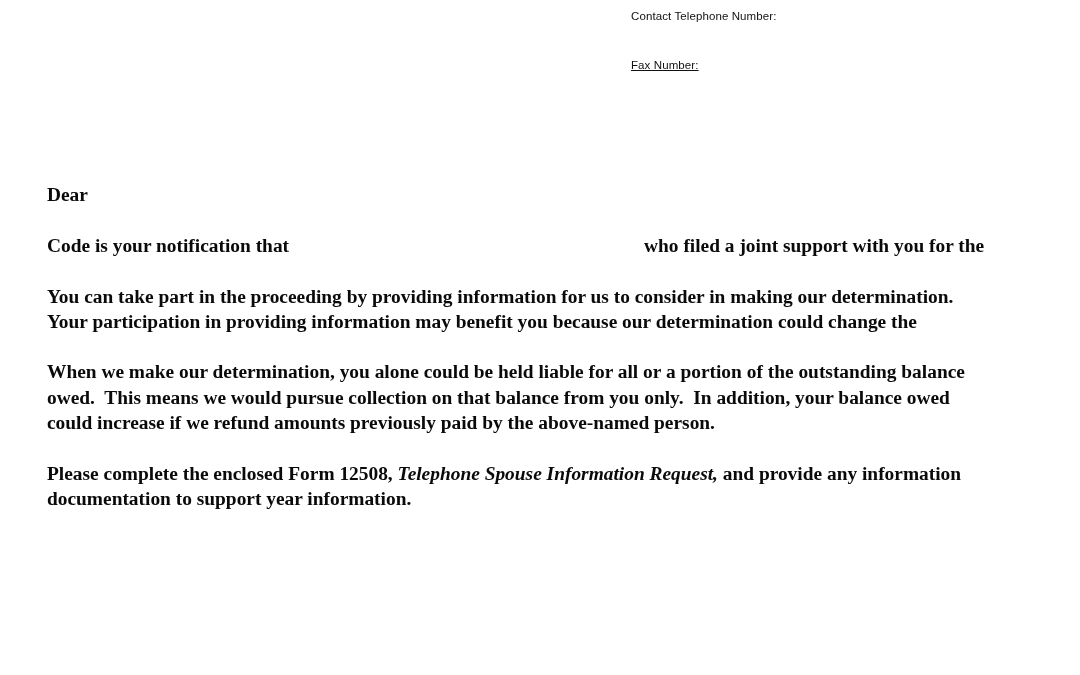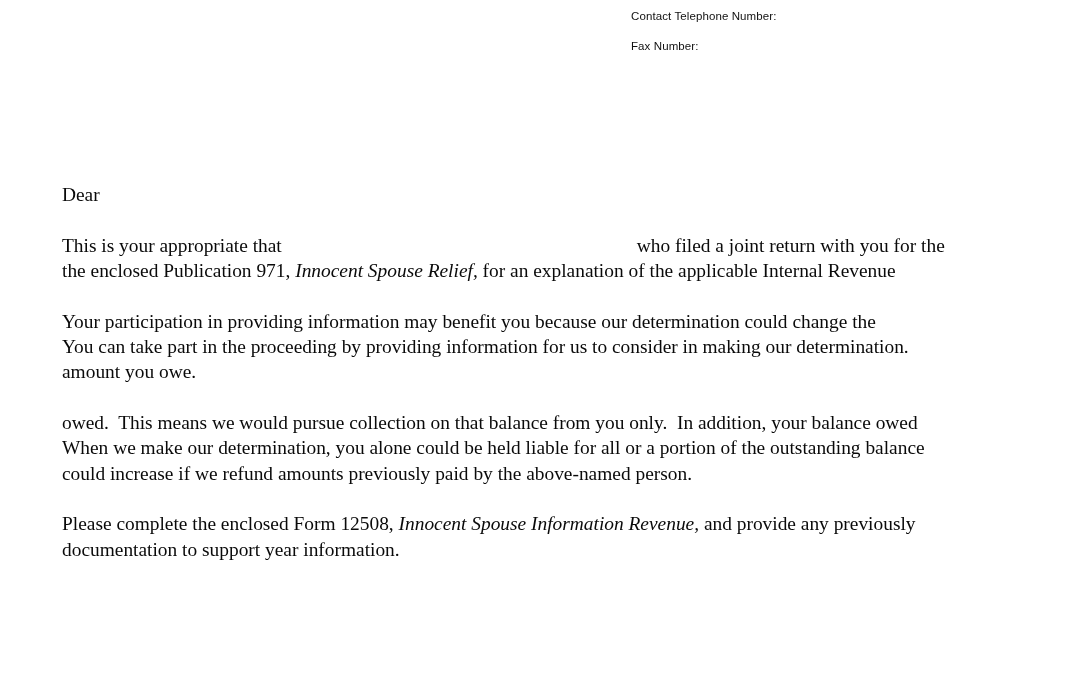--- a/index.html
+++ b/index.html
@@ -34,32 +34,34 @@
     font-family: "Liberation Sans", "DejaVu Sans", sans-serif;
     font-size: 11.5px;
     line-height: 16px;
     color: #111111;
     letter-spacing: 0.1px;
   }
   .header-line {
     white-space: nowrap;
   }
   .header-line.fax {
-    margin-top: 14px;
+    margin-top: 33px;
+    text-decoration: underline;
   }
 
   
   .letter-body {
     position: absolute;
-    left: 62px;
+    left: 47px;
     top: 182px;
     width: 960px;
     font-size: 19.4px;
     line-height: 25.3px;
     color: #0a0a0a;
+    font-weight: bold;
   }
 
   .salutation {
     margin: 0 0 0 0;
     white-space: pre;
   }
 
   .para {
     margin: 25.3px 0 0 0;
   }
@@ -89,35 +91,33 @@
   <div class="header-block">
     <div class="header-line">Contact Telephone Number:</div>
     <div class="header-line fax">Fax Number:</div>
   </div>
 
   <div class="letter-body">
 
     <p class="salutation">Dear</p>
 
     <p class="para">
-      <span class="line"><span>This is your appropriate that</span><span class="redaction-gap"></span><span>who filed a joint return with you for the</span></span>
-      <span class="line"><span>the enclosed Publication 971, </span><span class="ital">Innocent Spouse Relief,</span><span> for an explanation of the applicable Internal Revenue</span></span>
+      <span class="line"><span>Code is your notification that</span><span class="redaction-gap"></span><span>who filed a joint support with you for the</span></span>
     </p>
 
     <p class="para">
+      <span class="line">You can take part in the proceeding by providing information for us to consider in making our determination.</span>
       <span class="line">Your participation in providing information may benefit you because our determination could change the</span>
-      <span class="line">You can take part in the proceeding by providing information for us to consider in making our determination.</span>
-      <span class="line">amount you owe.</span>
     </p>
 
     <p class="para">
+      <span class="line">When we make our determination, you alone could be held liable for all or a portion of the outstanding balance</span>
       <span class="line">owed.  This means we would pursue collection on that balance from you only.  In addition, your balance owed</span>
-      <span class="line">When we make our determination, you alone could be held liable for all or a portion of the outstanding balance</span>
       <span class="line">could increase if we refund amounts previously paid by the above-named person.</span>
     </p>
 
     <p class="para">
-      <span class="line"><span>Please complete the enclosed Form 12508, </span><span class="ital">Innocent Spouse Information Revenue,</span><span> and provide any previously</span></span>
+      <span class="line"><span>Please complete the enclosed Form 12508, </span><span class="ital">Telephone Spouse Information Request,</span><span> and provide any information</span></span>
       <span class="line">documentation to support year information.</span>
     </p>
 
   </div>
 </div>
 
 </body></html>

